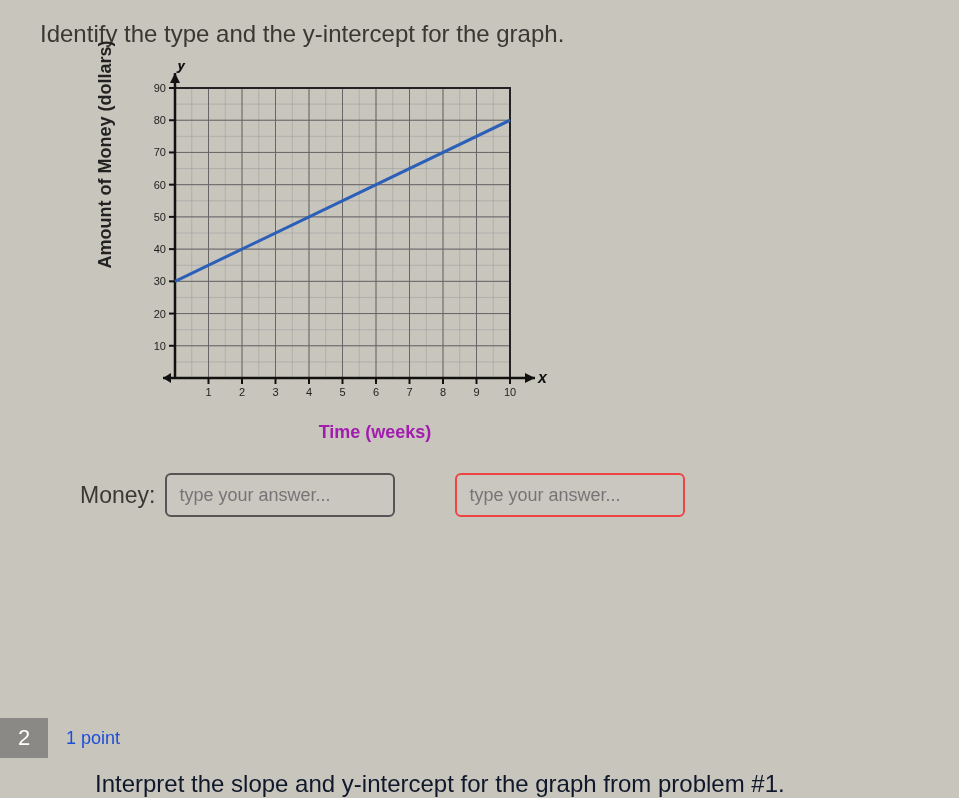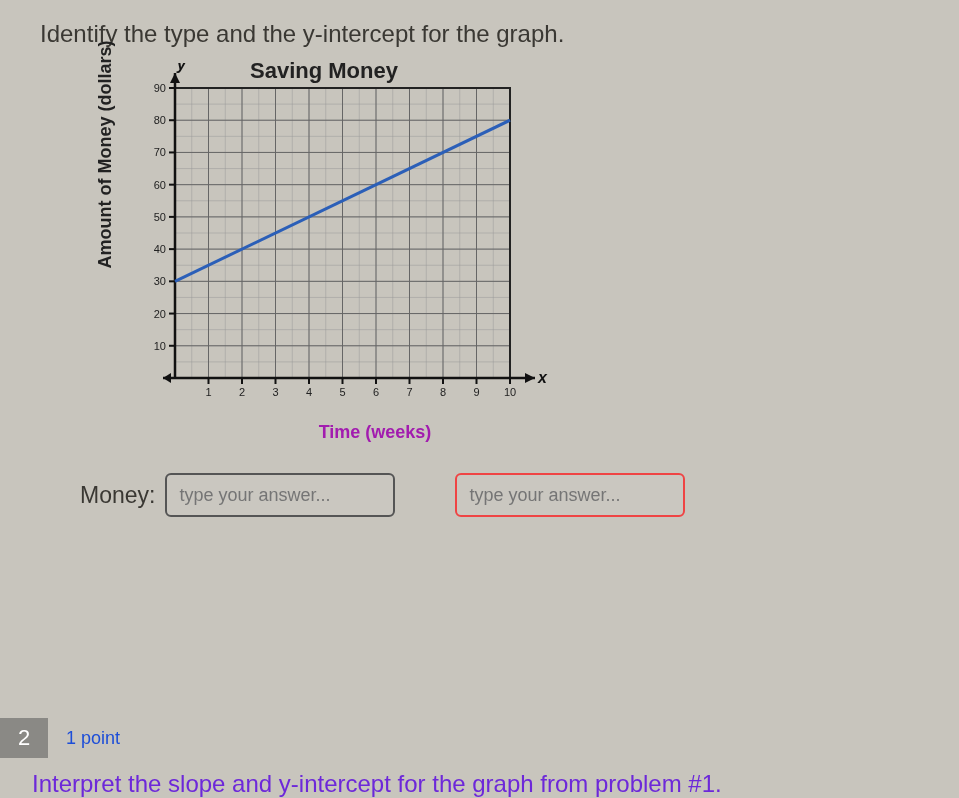--- a/index.html
+++ b/index.html
@@ -107,31 +107,30 @@
       align-items: center;
       justify-content: center;
     }
     .points {
       font-size: 18px;
       color: #1d4ed8;
     }
     .q2-text {
       font-size: 24px;
       margin-top: 12px;
-      margin-left: 32px;
-      color: #6d28d9;
+      margin-left: 95px;
+      color: #0f172a;
     }
   </style>
 </head>
 <body>
 
 <div class="question-text">Identify the type and the y-intercept for the graph.</div>
 
 <div class="chart-container">
-  <div class="chart-title">Saving Money</div>
   <div class="chart-area">
     <div class="y-axis-label">Amount of Money (dollars)</div>
     <div class="chart-svg-wrap">
       <svg id="chart-svg" width="430" height="350">
           <line x1="55" y1="25" x2="55" y2="315" stroke="#999" stroke-width="0.5"></line>
           <line x1="71.75" y1="25" x2="71.75" y2="315" stroke="#999" stroke-width="0.5"></line>
           <line x1="88.5" y1="25" x2="88.5" y2="315" stroke="#999" stroke-width="0.5"></line>
           <line x1="105.25" y1="25" x2="105.25" y2="315" stroke="#999" stroke-width="0.5"></line>
           <line x1="122" y1="25" x2="122" y2="315" stroke="#999" stroke-width="0.5"></line>
           <line x1="138.75" y1="25" x2="138.75" y2="315" stroke="#999" stroke-width="0.5"></line>

